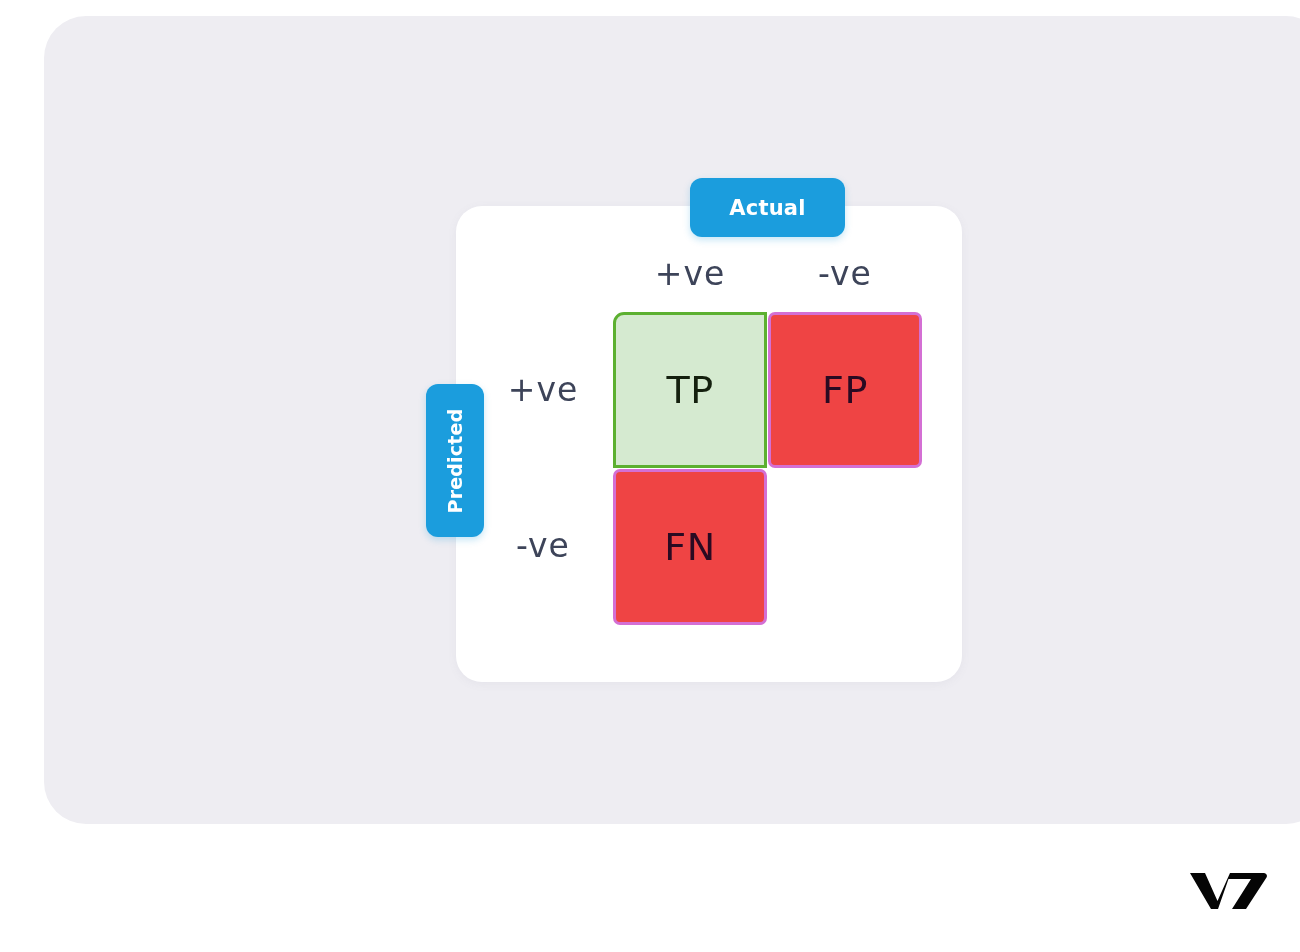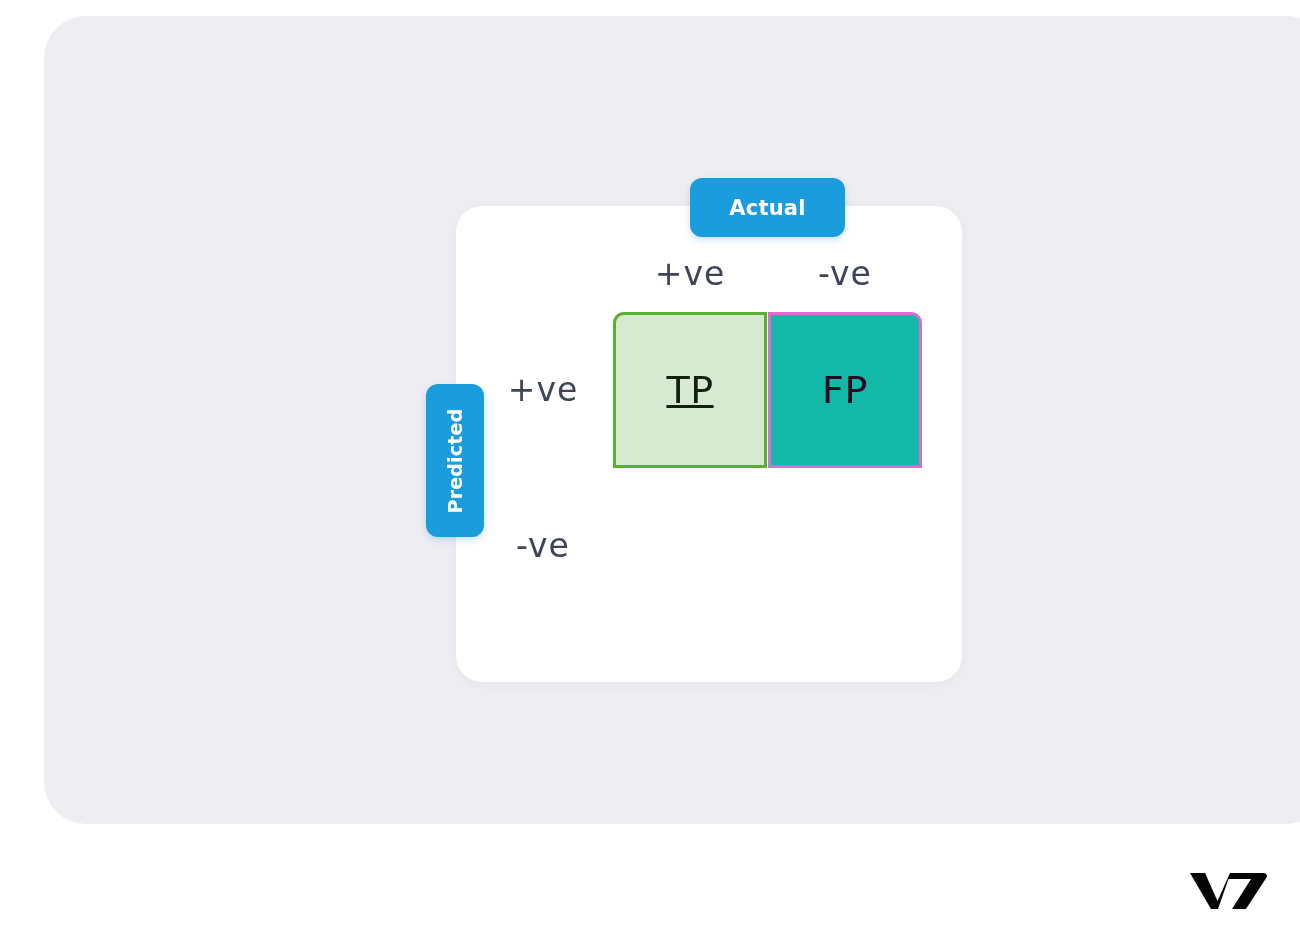--- a/index.html
+++ b/index.html
@@ -124,34 +124,35 @@
     width: 154px;
     height: 156px;
     box-sizing: border-box;
     border: 3px solid transparent;
     display: flex;
     align-items: center;
     justify-content: center;
     font-size: 38px;
     letter-spacing: 0.5px;
   }
-  .cell.pos-tl { left: 0px;   top: 0px;   border-radius: 11px 0 0 0; text-decoration: underline; }
+  .cell.pos-tl { left: 0px;   top: 0px;   border-radius: 11px 0 0 0; }
   .cell.pos-tr { left: 155px; top: 0px;   border-radius: 0 11px 0 0; }
   .cell.pos-bl { left: 0px;   top: 157px; border-radius: 0 0 0 11px; }
   .cell.pos-br { left: 155px; top: 157px; border-radius: 0 0 11px 0; }
 
   .cell.green {
     background: #d5ead0;
     border-color: #5cb030;
     color: #14200e;
   }
   .cell.pink {
-    background: #14b8a6;
+    background: #ef4444;
     border-color: #d46fd4;
     color: #2a0a22;
+    border-radius: 7px;
   }
 
   
   .logo {
     position: absolute;
     left: 1188px;
     top: 868px;
     width: 80px;
     height: 44px;
   }
@@ -173,19 +174,20 @@
 
   <div class="col-head c0">+ve</div>
   <div class="col-head c1">-ve</div>
 
   <div class="row-head r0">+ve</div>
   <div class="row-head r1">-ve</div>
 
   <div class="grid">
     <div class="cell green pos-tl">TP</div>
     <div class="cell pink pos-tr">FP</div>
+    <div class="cell pink pos-bl">FN</div>
   </div>
 
 </div>
 
 <svg class="logo" viewBox="0 0 80 44">
   <path d="M2 5 H17 L29.5 33 L42 5 H76 A3 3 0 0 1 78.5 9.5 L58 41 H44 L63 11 H40.5 L30 41 H23 L2 5 Z" fill="#050505"></path>
 </svg>
 
 </body></html>

